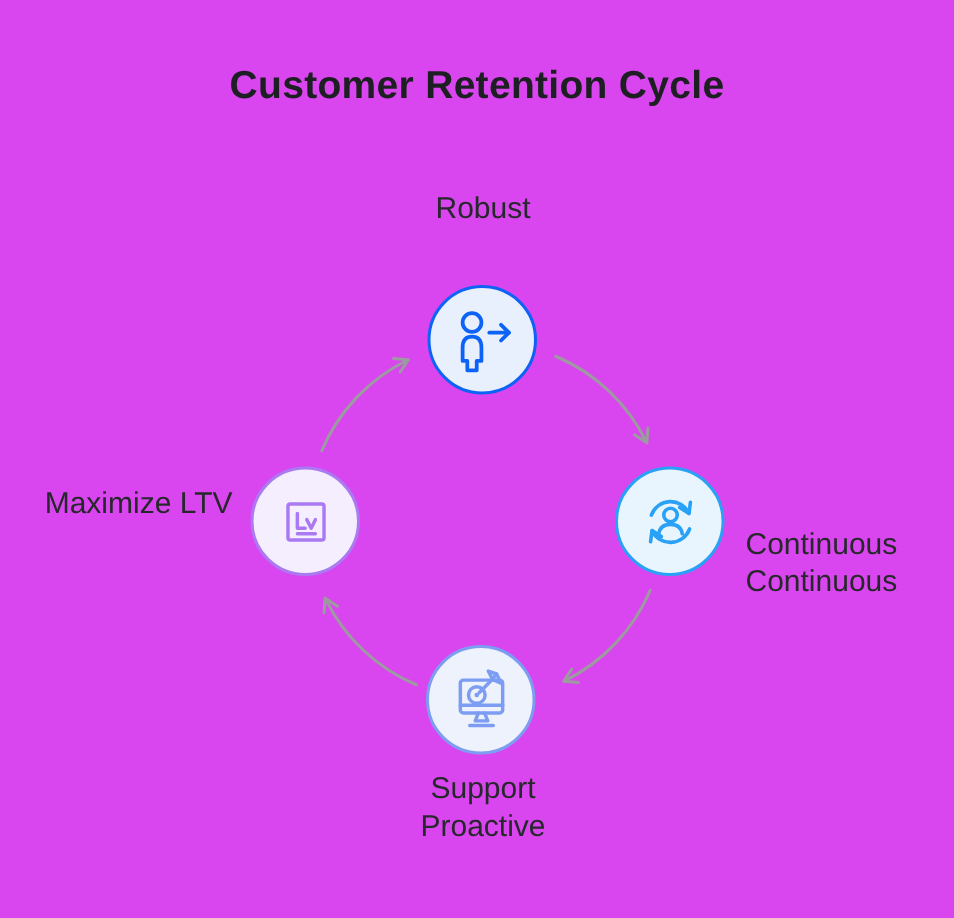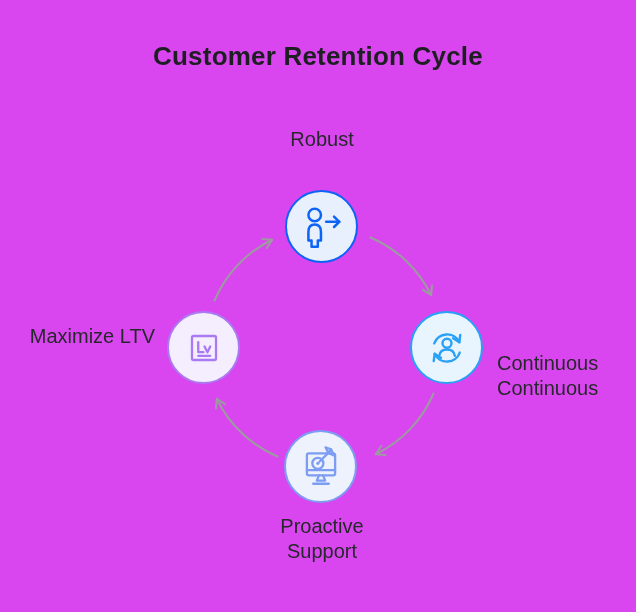--- a/index.html
+++ b/index.html
@@ -73,22 +73,22 @@
         </marker>
       </defs>
       <circle cx="22" cy="17.5" r="4.3"></circle>
       <path d="M 14.5 29.5 Q 15.5 23.5 22 23.5 Q 28.5 23.5 29.5 29.5"></path>
       <path d="M 9.8 17.6 A 13 13 0 0 1 33.8 16.5" marker-end="url(#mk-cyan)"></path>
       <path d="M 34.2 26.4 A 13 13 0 0 1 10.2 27.5" marker-end="url(#mk-cyan)"></path>
     </svg>
   </div>
 
   <div class="nlabel label-bottom">
+    <span>Support</span>
     <span>Proactive</span>
-    <span>Support</span>
   </div>
   <div class="node node-bottom">
     <svg width="46" height="46" viewBox="0 0 44 44" fill="none" stroke="#7d9df3" stroke-width="2.2" stroke-linecap="round" stroke-linejoin="round">
       <rect x="8.5" y="9" width="27" height="21" rx="2"></rect>
       <path d="M 8.5 25 H 35.5"></path>
       <path d="M 20 30 L 18 35 H 26 L 24 30"></path>
       <path d="M 14.5 38 H 29.5"></path>
       <circle cx="19" cy="18.5" r="5.3"></circle>
       <circle cx="19" cy="18.5" r="1.5" fill="#7d9df3" stroke="none"></circle>
       <path d="M 20.5 17 L 29 8.5"></path>

